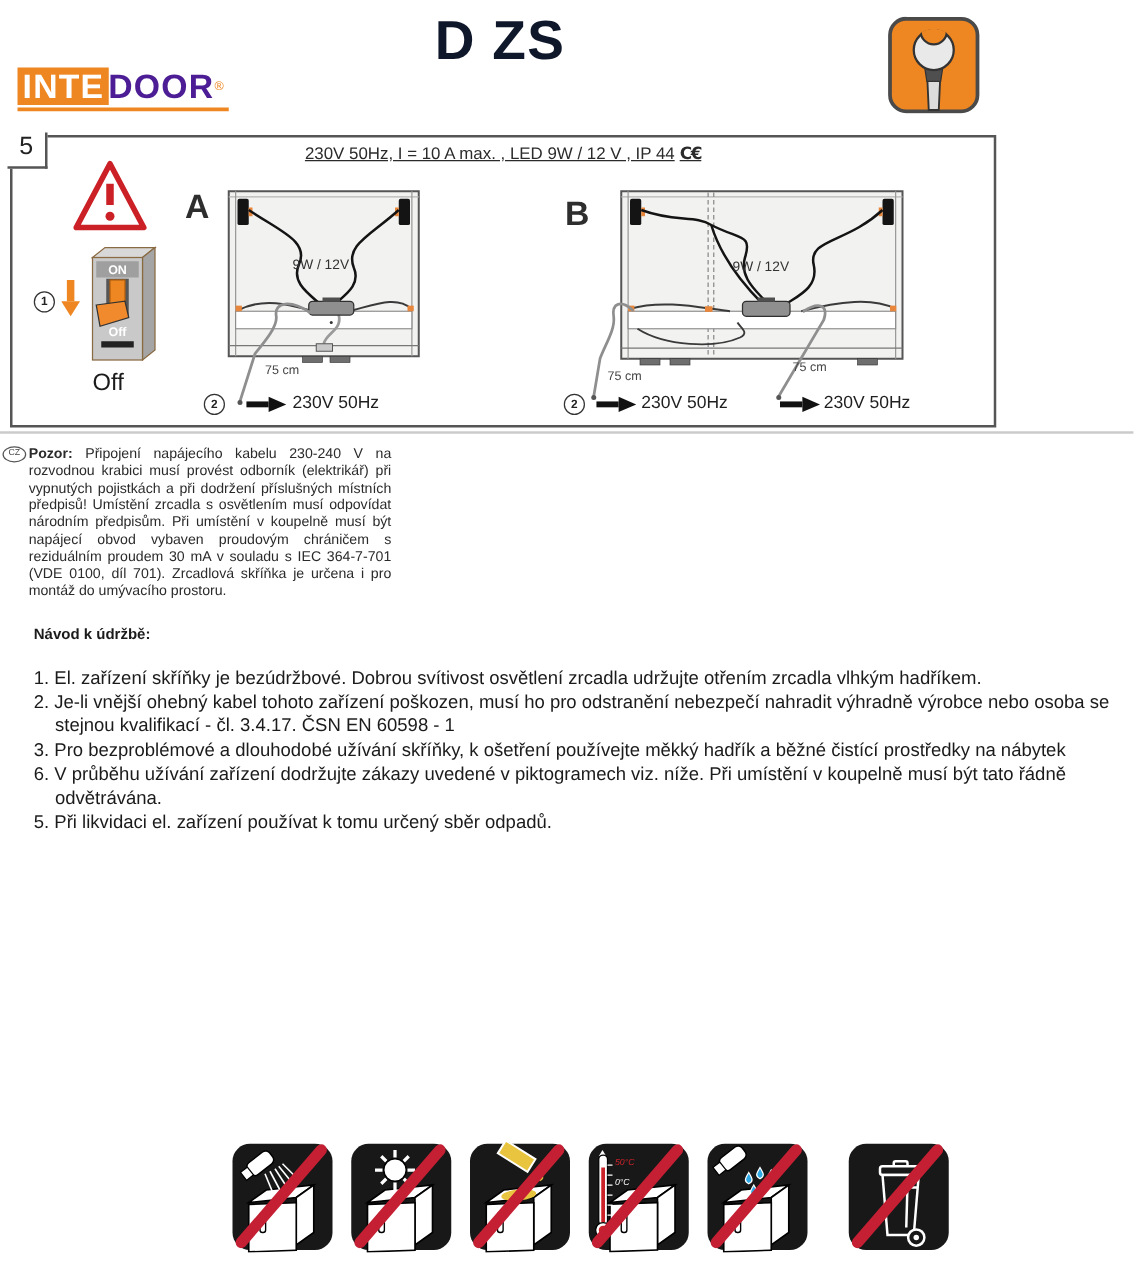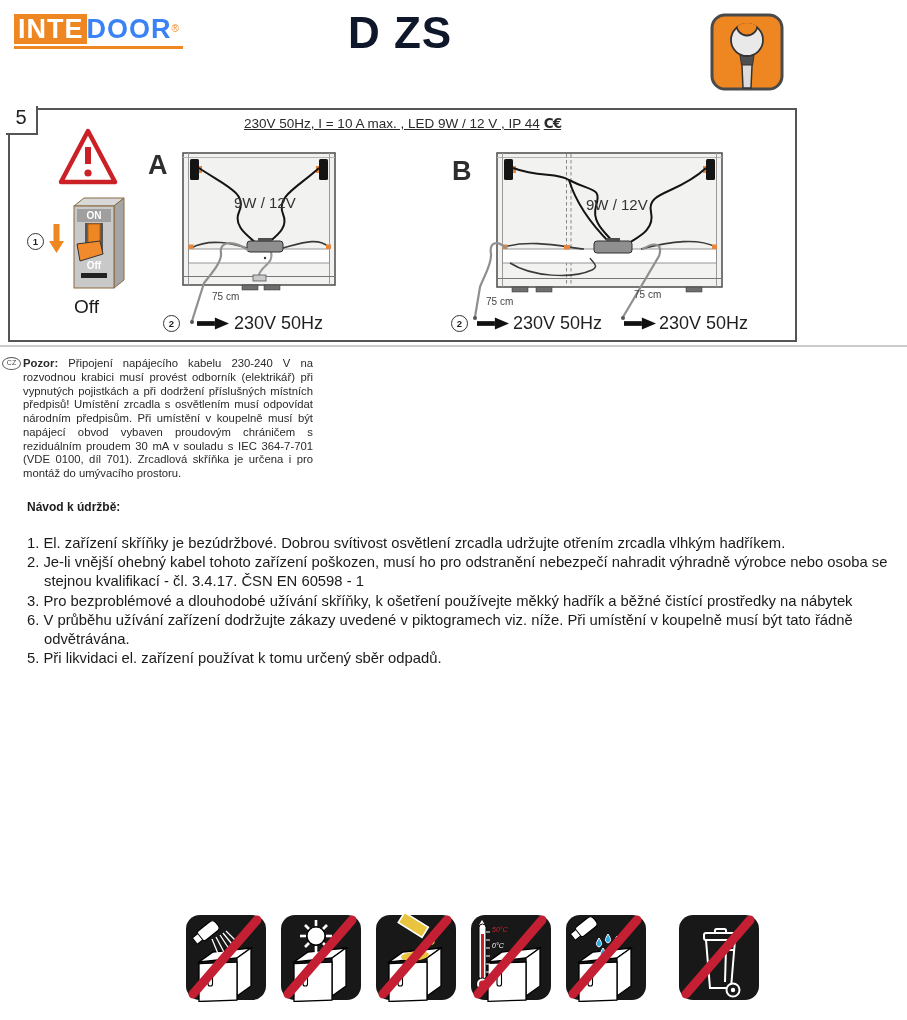--- a/index.html
+++ b/index.html
@@ -3,42 +3,42 @@
 <meta charset="utf-8">
 <style>
   html,body{margin:0;padding:0;background:#fff;}
   #page{position:relative;width:907px;height:1020px;background:#ffffff;overflow:hidden;
         font-family:"Liberation Sans",sans-serif;color:#222;}
   .abs{position:absolute;}
 
   
   .logo{left:14px;top:14px;display:inline-block;border-bottom:3px solid #EE8722;padding:0 4px 2px 0;}
   .logo .inte{display:inline-block;background:#EE8722;color:#fff;font-weight:700;font-size:27px;
-              letter-spacing:1px;padding:2px 3px 1px 4px;line-height:1;}
-  .logo .door{color:#3b82f6;font-weight:700;font-size:27px;letter-spacing:1px;line-height:1;}
+              letter-spacing:1px;padding:2px 3px 1px 4px;line-height:1;margin-top:40px;}
+  .logo .door{color:#4c1d95;font-weight:700;font-size:27px;letter-spacing:1px;line-height:1;}
   .logo .reg{color:#EE8722;font-size:10px;vertical-align:super;}
   .title{left:0;top:8px;width:800px;text-align:center;font-size:44px;font-weight:700;
          letter-spacing:1px;color:#0f172a;}
   .tool-tile{left:710px;top:13px;}
 
   
   .panel{left:8px;top:108px;width:785px;height:230px;border:2px solid #555;}
   .step-tab{left:6px;top:106px;width:30px;height:27px;background:#fff;border-right:2px solid #555;
             border-bottom:2px solid #555;font-size:20px;color:#222;display:flex;align-items:flex-start;
             justify-content:center;line-height:1.1;}
   .specline{left:8px;top:115px;width:789px;text-align:center;font-size:13.5px;color:#2b2b2b;text-decoration:underline;}
   .ce{font-weight:700;letter-spacing:-1px;margin-left:4px;font-family:"DejaVu Sans",sans-serif;}
 
   .circ{width:15px;height:15px;border:1.3px solid #333;border-radius:50%;font-size:9.5px;font-weight:600;
         display:flex;align-items:center;justify-content:center;color:#222;background:#fff;}
   .offlabel{font-size:19px;color:#1b1b1b;}
   .diag-letter{font-size:27px;font-weight:700;color:#2e2e2e;}
-  .powerlabel{font-size:15px;color:#333;}
+  .powerlabel{font-size:11px;color:#333;margin-top:12px;}
   .cablelabel{font-size:10px;color:#444;}
-  .mains{font-size:18px;color:#1f1f1f;}
+  .mains{font-size:14px;color:#1f1f1f;}
 
   
   .sep{left:0;top:345px;width:907px;height:2px;background:#cbcbcb;}
 
   
   .notice{left:1px;top:357px;width:312px;padding-left:22px;box-sizing:border-box;font-size:11.3px;
           line-height:1.22;text-align:justify;color:#2a2a2a;}
   .czbadge{position:absolute;left:1px;top:0px;width:17px;height:11px;border:1px solid #555;
            border-radius:50%;font-size:7px;display:flex;align-items:center;justify-content:center;color:#444;}
   .notice b{font-weight:700;}

